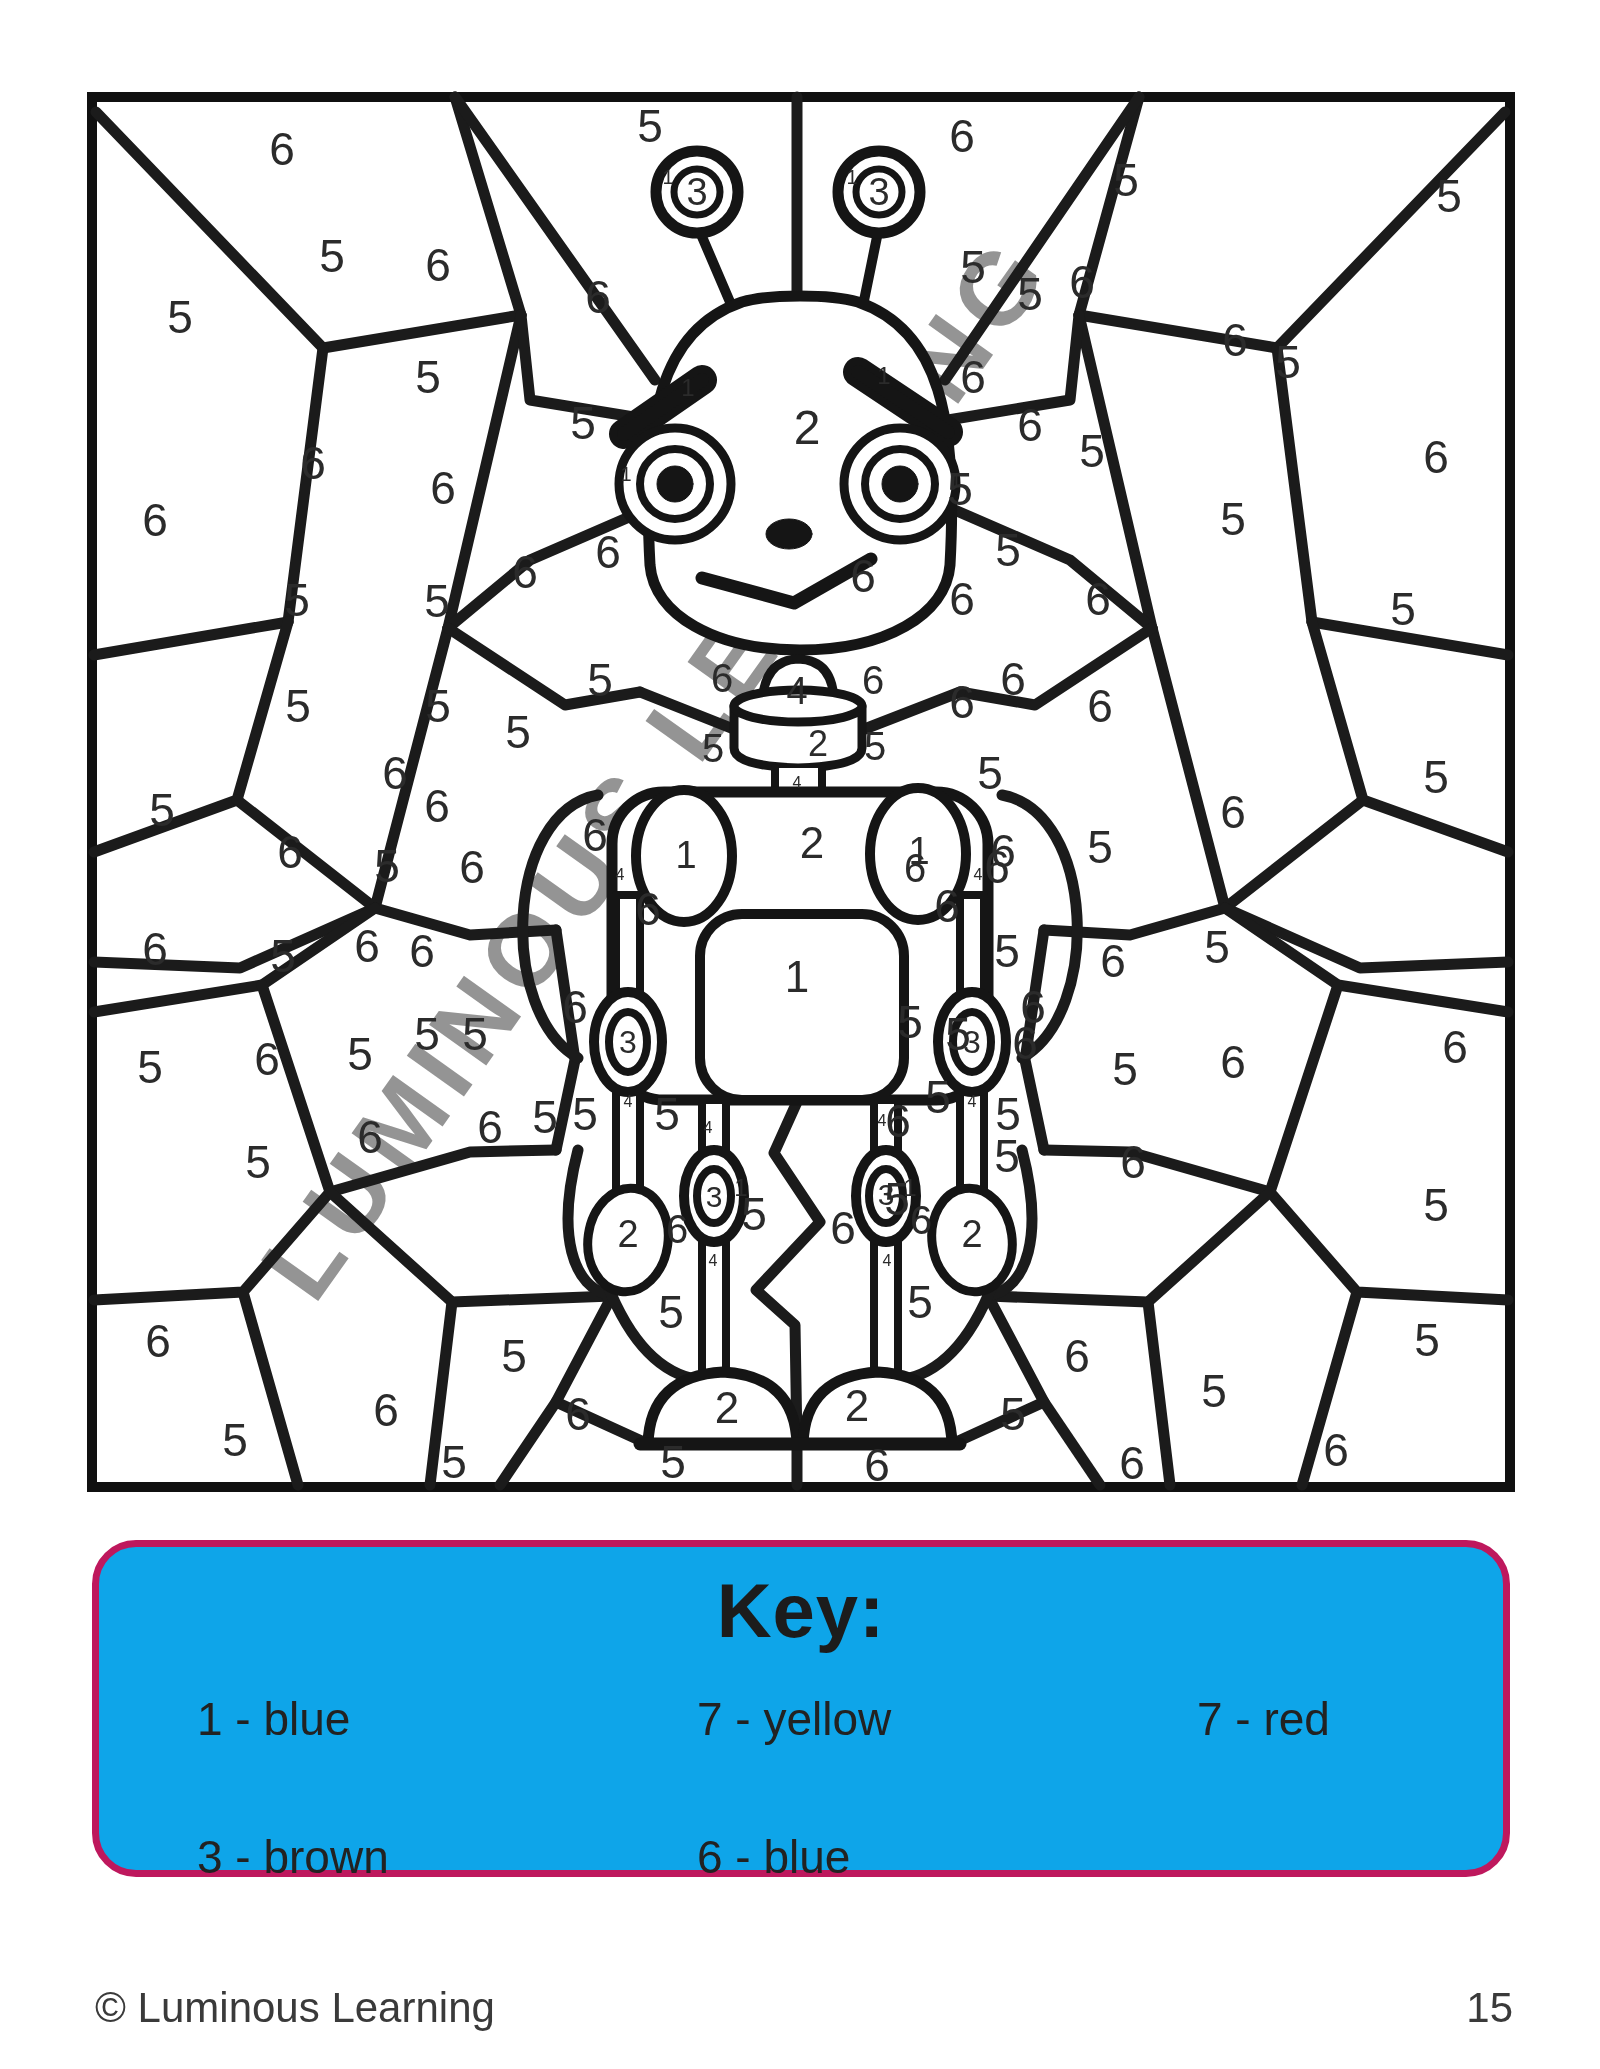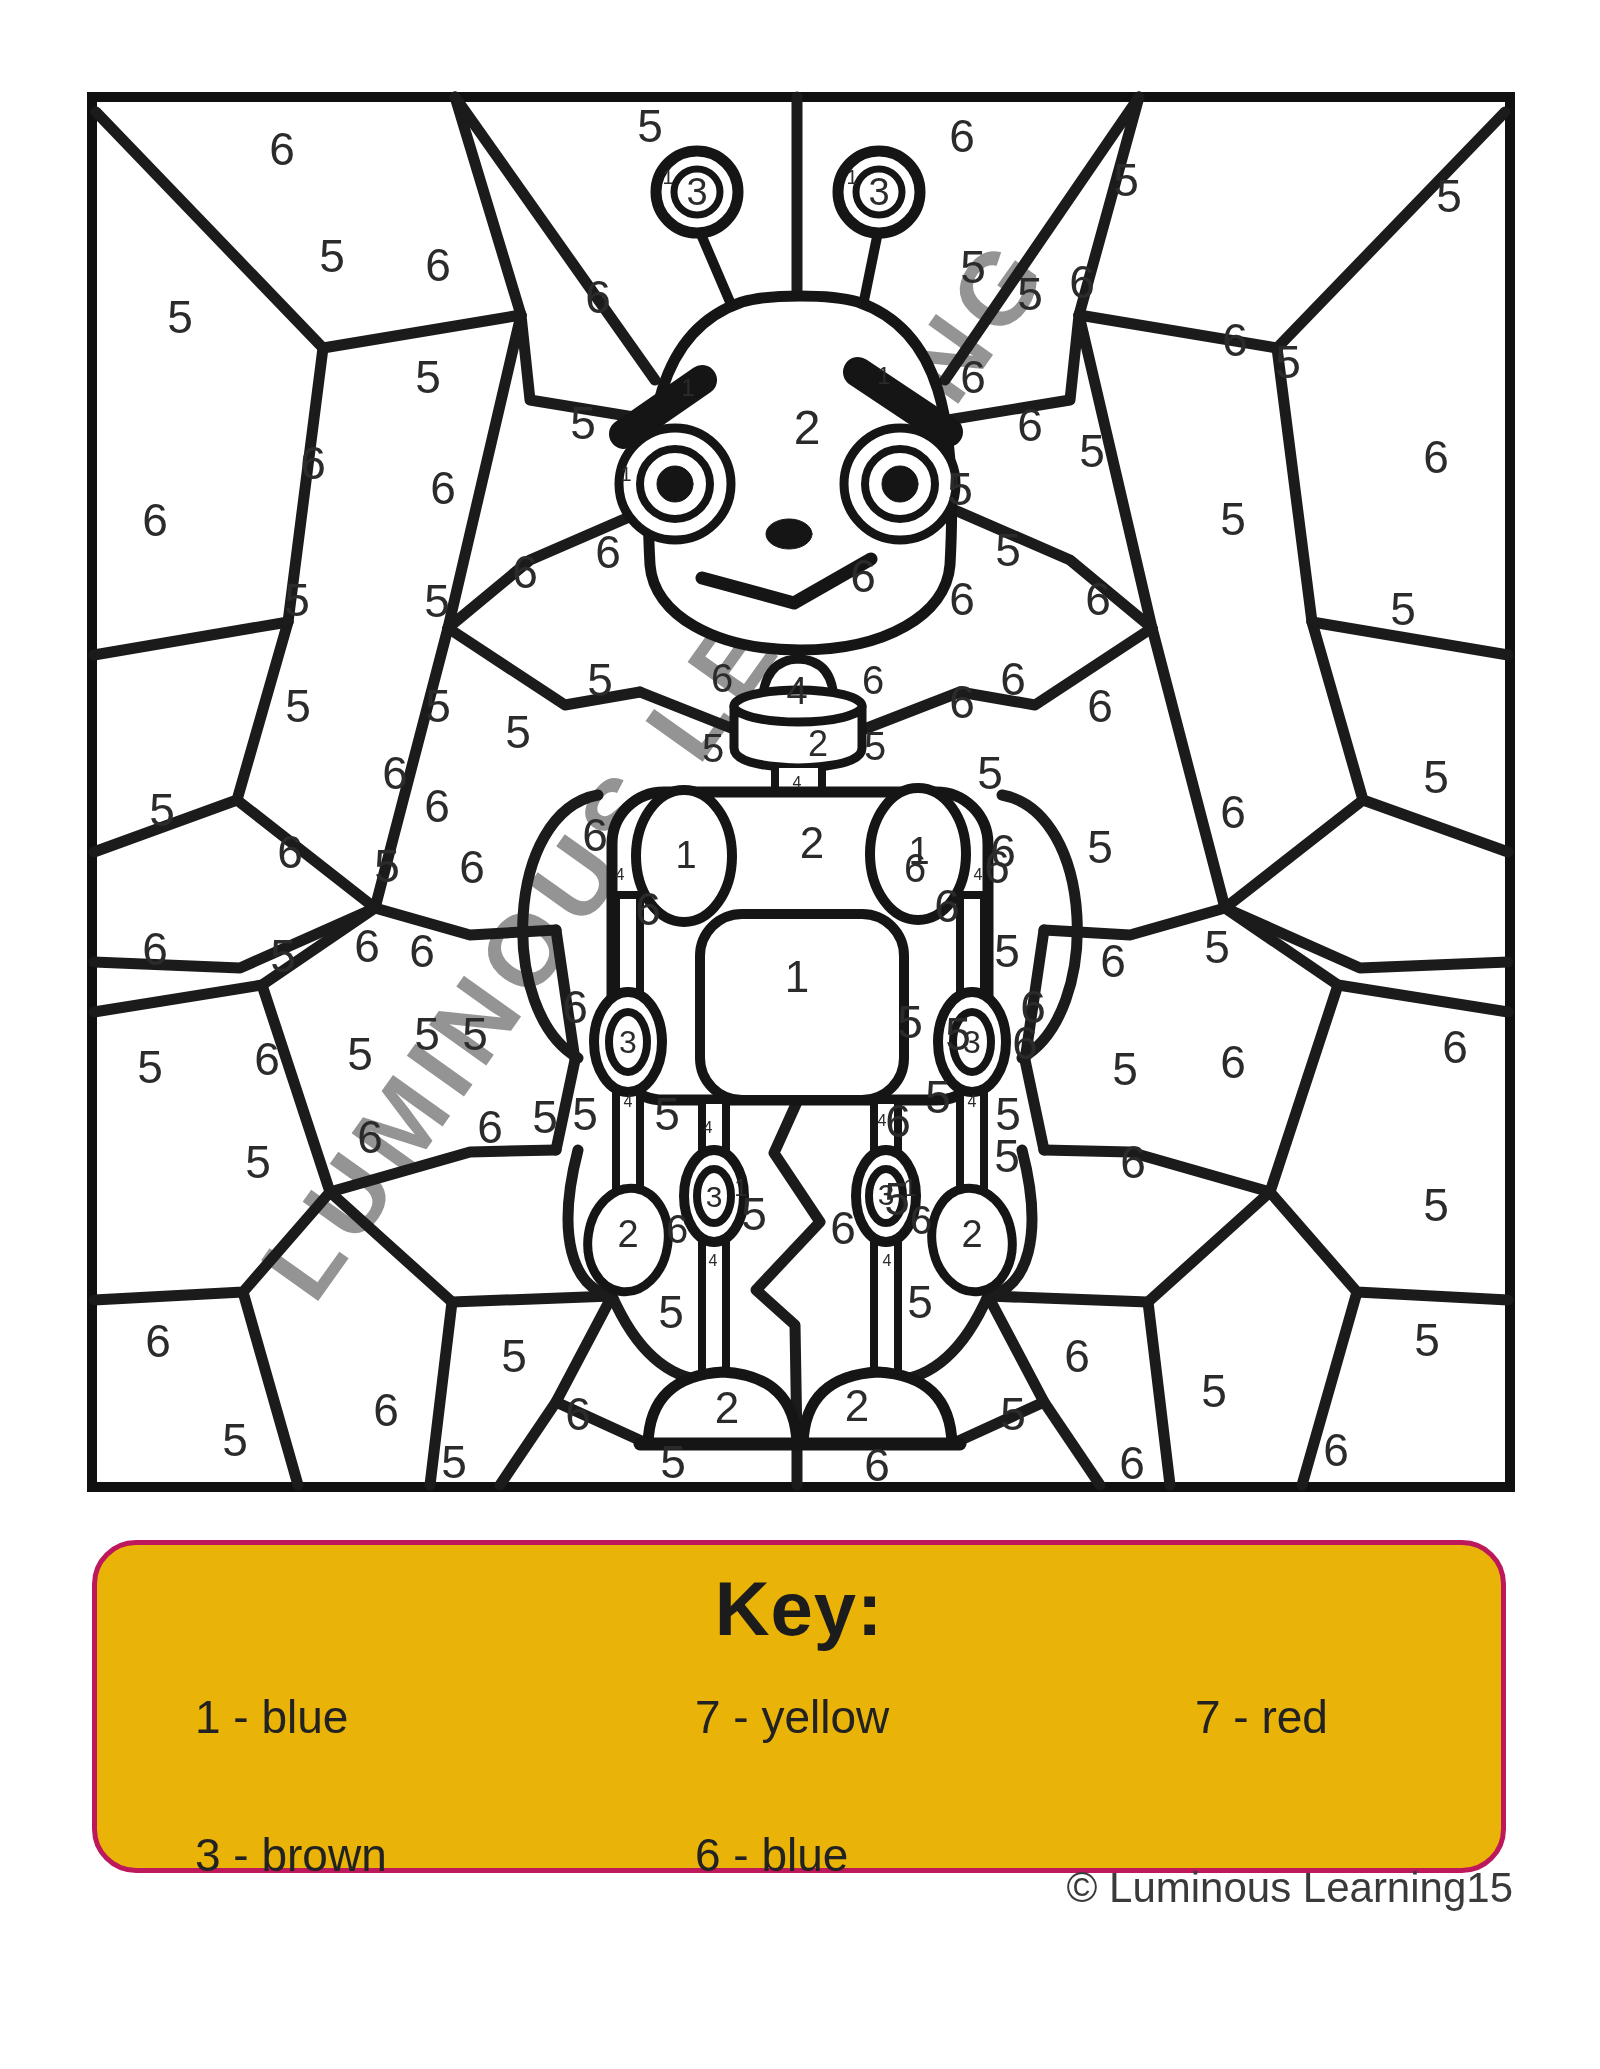--- a/index.html
+++ b/index.html
@@ -3,25 +3,25 @@
 <meta charset="utf-8">
 <style>
   html,body{margin:0;padding:0;background:#fff;}
   .page{position:relative;width:1600px;height:2069px;background:#fff;overflow:hidden;
         font-family:"Liberation Sans",sans-serif;color:#1c1c1c;}
   svg{position:absolute;left:0;top:0;}
   svg text{font-family:"Liberation Sans",sans-serif;fill:#2b2b2b;}
   .web path, .web line{fill:none;stroke:#1b1b1b;stroke-width:11;stroke-linecap:round;stroke-linejoin:round;}
   .robot *{stroke:#151515;stroke-linecap:round;stroke-linejoin:round;}
   .keybox{position:absolute;left:92px;top:1540px;width:1404px;height:323px;
-          border:5px solid #be185d;border-radius:44px;background:#eab308;}
+          border:7px solid #be185d;border-radius:44px;background:#0ea5e9;}
   .key-title{text-align:center;font-size:76px;font-weight:bold;margin-top:20px;letter-spacing:1px;}
   .key-grid{display:grid;grid-template-columns:500px 500px 404px;padding-left:98px;margin-top:38px;row-gap:84px;}
   .key-entry{font-size:46px;color:#222;}
-  .footer{position:absolute;left:95px;top:1864px;width:1418px;display:flex;justify-content:flex-end;
+  .footer{position:absolute;left:95px;top:1984px;width:1418px;display:flex;justify-content:space-between;
           font-size:42px;color:#3a3a3a;}
   .wm{opacity:0.5;}
 </style>
 </head>
 <body>
 
 <div class="page">
 
   <svg width="1600" height="2069" viewBox="0 0 1600 2069">
 

